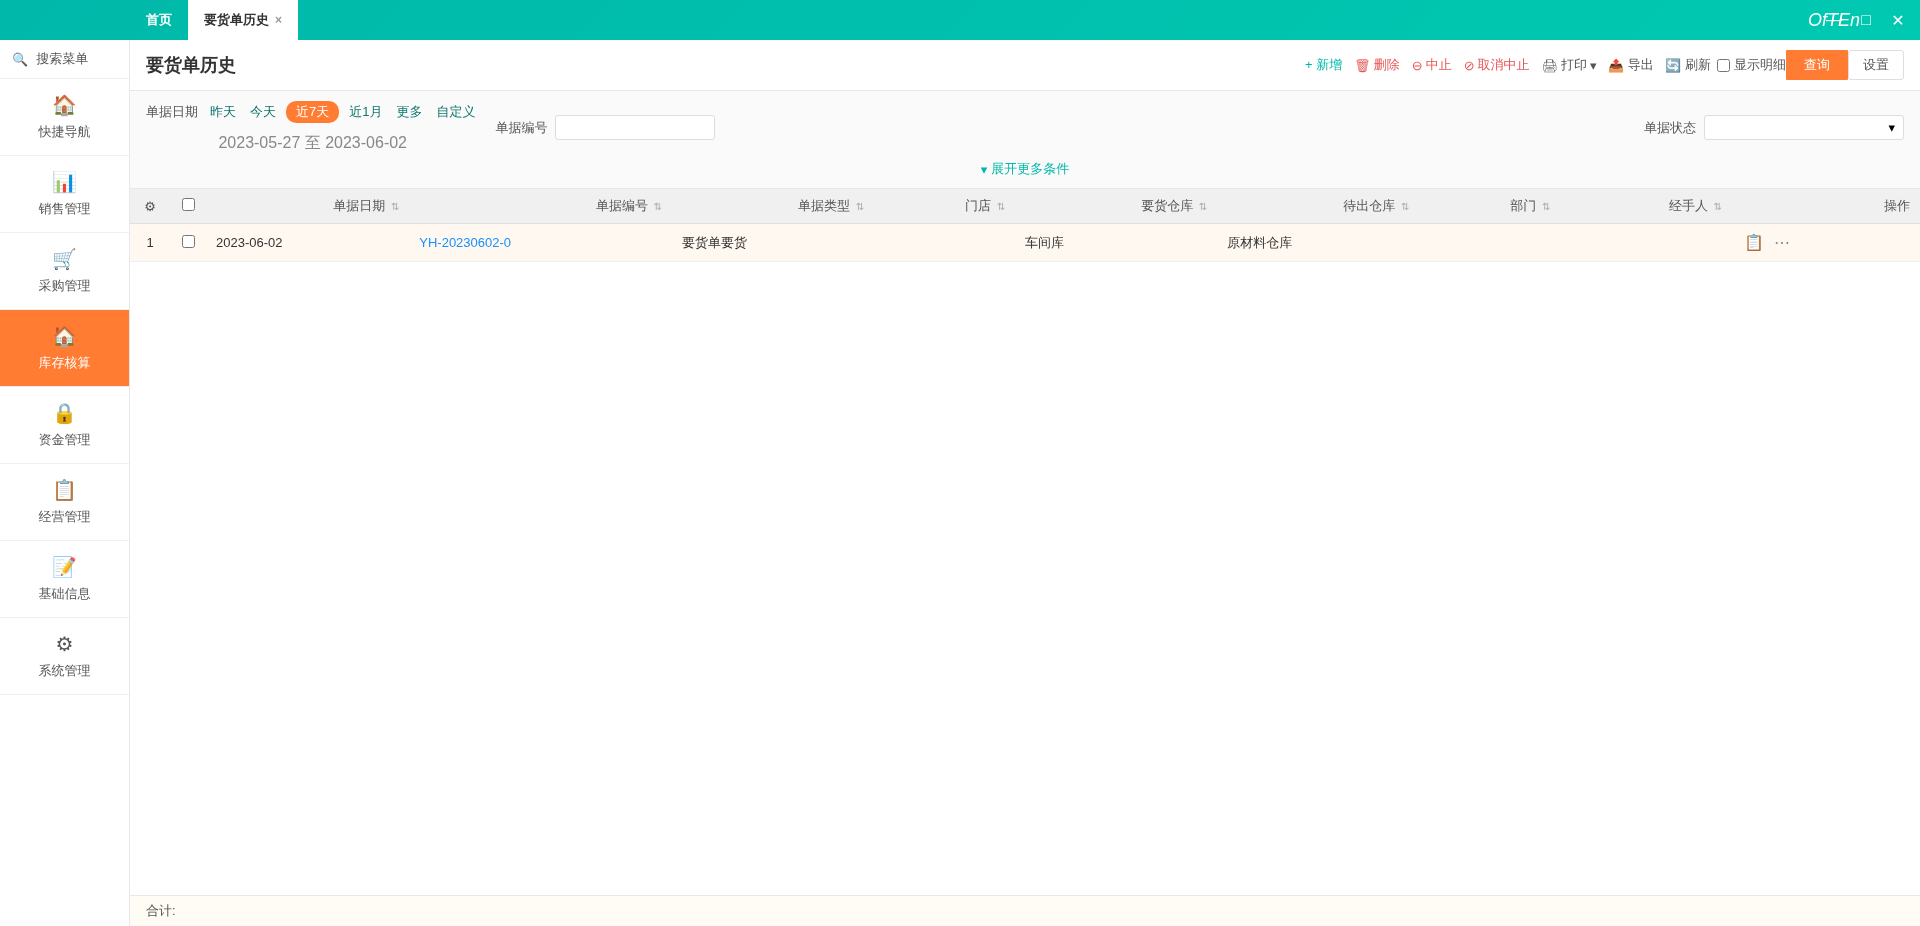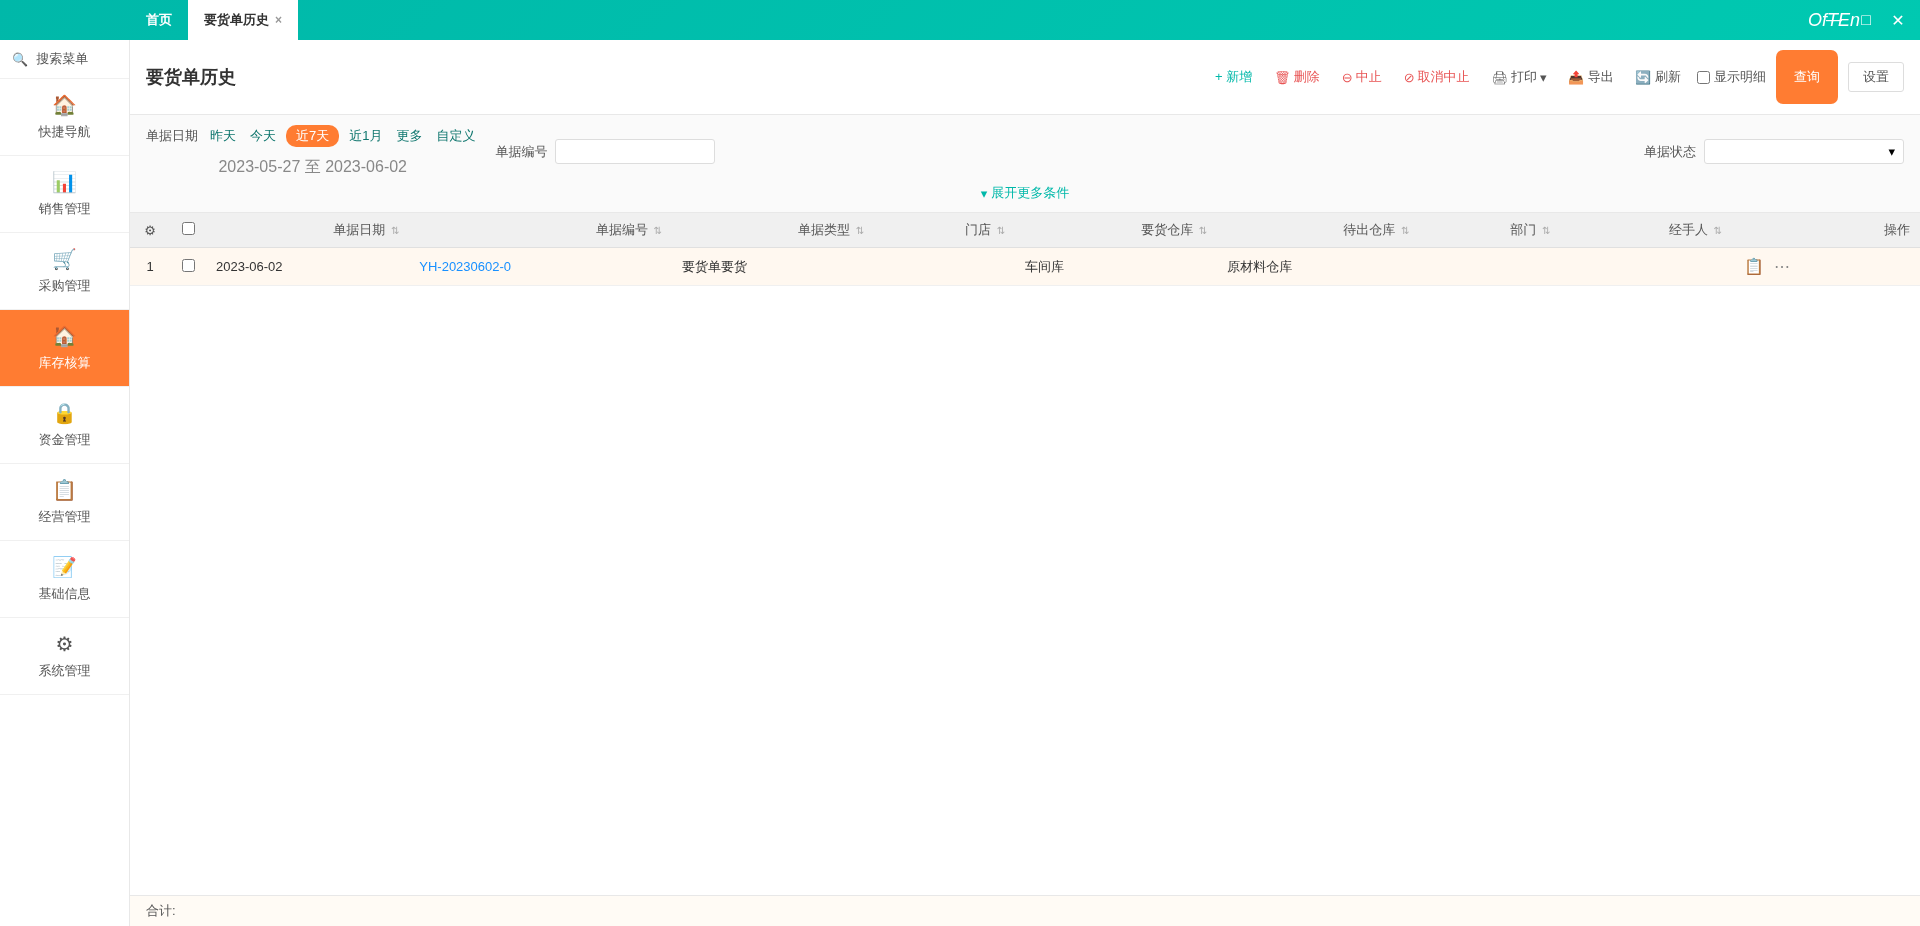--- a/index.html
+++ b/index.html
@@ -129,22 +129,20 @@
       border-bottom: 1px solid #e8e8e8;
       flex-shrink: 0;
     }
     .page-title {
       font-size: 18px;
       font-weight: bold;
       color: #333;
     }
     .toolbar {
       display: flex;
-      align-items: center;
-      gap: 10px;
     }
     .toolbar-btn {
       display: flex;
       align-items: center;
       gap: 3px;
       cursor: pointer;
       color: #555;
       font-size: 13px;
       padding: 4px 6px;
       border-radius: 3px;
@@ -153,22 +151,22 @@
       color: #00b8a9;
     }
     .toolbar-btn.del-btn { color: #e85454; }
     .toolbar-btn.stop-btn { color: #e85454; }
     .toolbar-btn.cancel-btn { color: #e85454; }
 
     .btn-query {
       background: #ff7c32;
       color: white;
       border: none;
-      padding: 18px 18px;
-      border-radius: 7px;
+      padding: 6px 18px;
+      border-radius: 1px;
       cursor: pointer;
       font-size: 13px;
     }
     .btn-settings {
       background: white;
       color: #555;
       border: 1px solid #ddd;
       padding: 5px 14px;
       border-radius: 3px;
       cursor: pointer;

